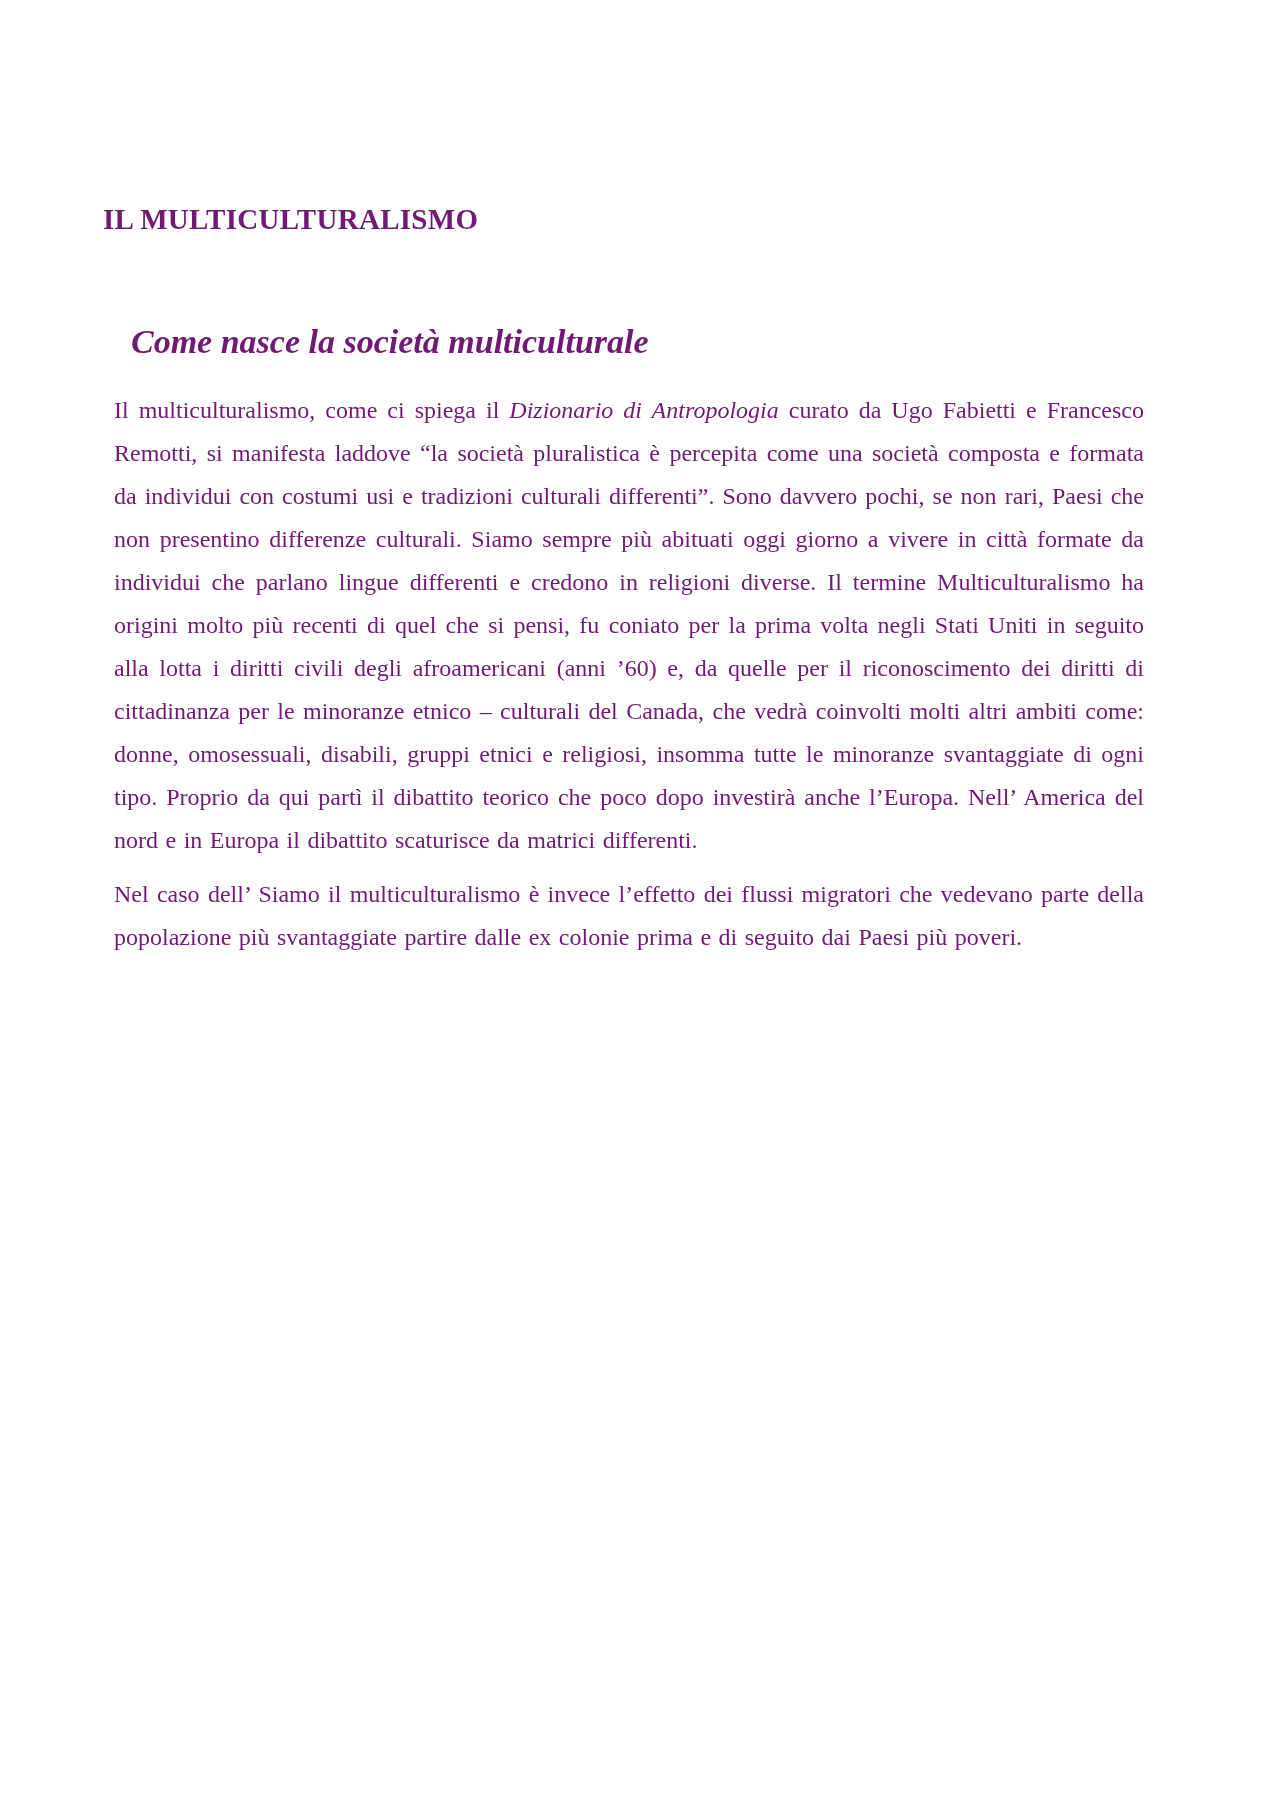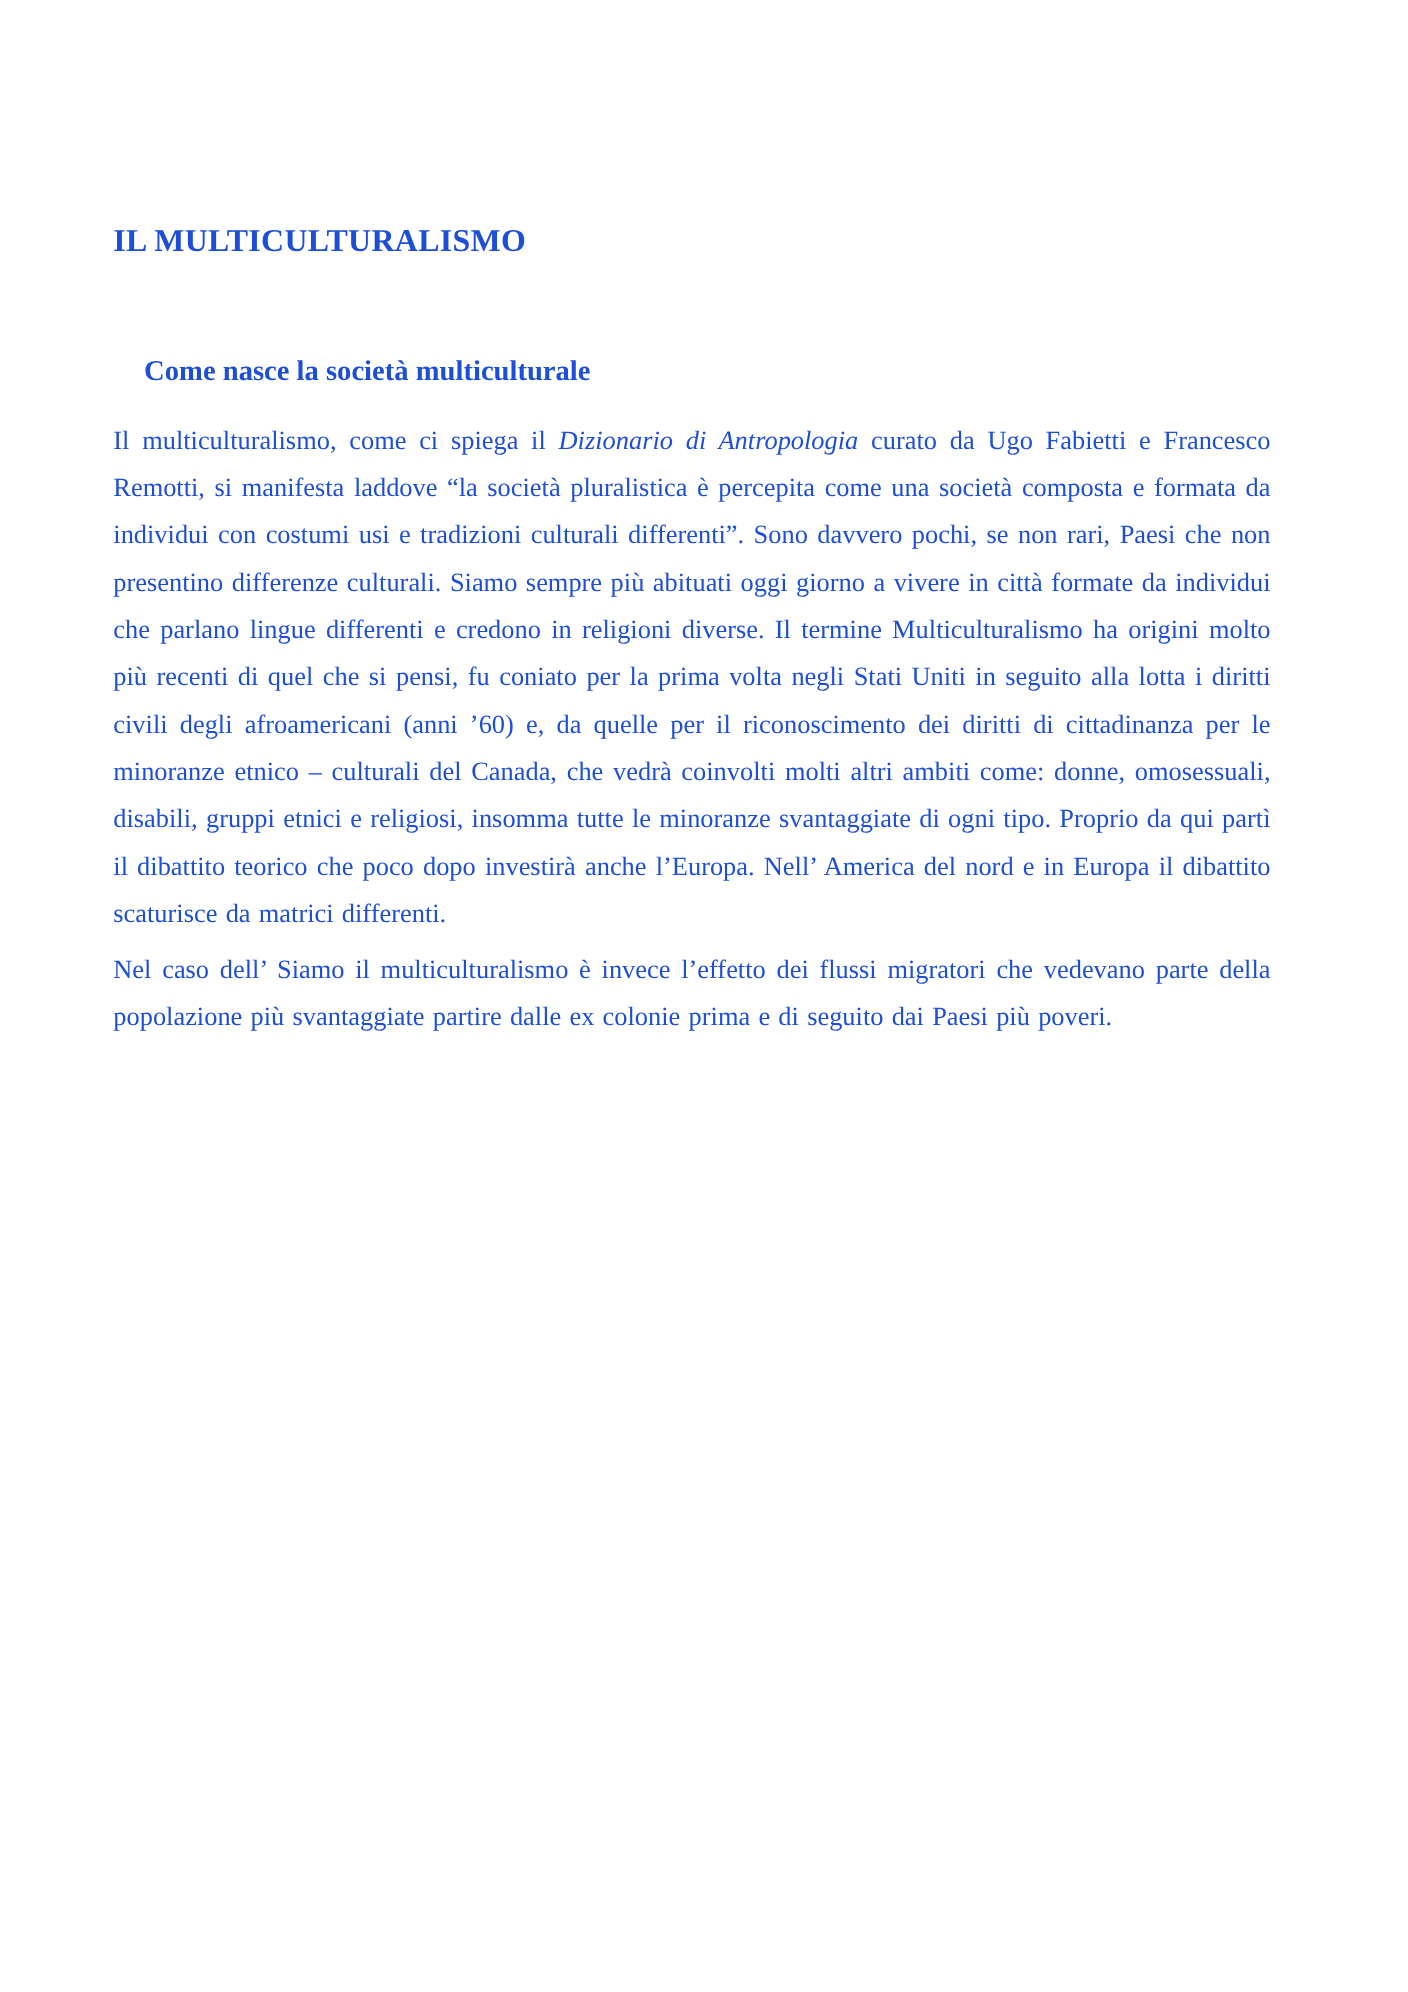--- a/index.html
+++ b/index.html
@@ -6,44 +6,45 @@
     margin: 0;
     padding: 0;
     background: #ffffff;
   }
   .page {
     position: relative;
     width: 1280px;
     height: 1502px;
     background: #ffffff;
     font-family: "Liberation Serif", serif;
-    color: #1d4ed8;
+    color: #701a75;
     box-sizing: border-box;
     padding: 203px 125px 0 103px;
     overflow: hidden;
   }
   .doc-title {
     font-size: 29px;
     font-weight: bold;
     line-height: 1.15;
     margin: 0 0 86px 0;
     letter-spacing: 0.3px;
   }
   .section-heading {
-    font-size: 26px;
+    font-size: 34px;
     font-weight: bold;
     line-height: 1.15;
     margin: 0 0 28px 0;
     padding-left: 28px;
+    font-style: italic;
   }
   .para {
     font-size: 24px;
     line-height: 43px;
     text-align: justify;
-    margin: 0;
+    margin: 11px;
     word-spacing: 1.5px;
   }
   .para.first {
     margin-bottom: 8px;
   }
   .italic {
     font-style: italic;
   }
 </style>
 </head>

